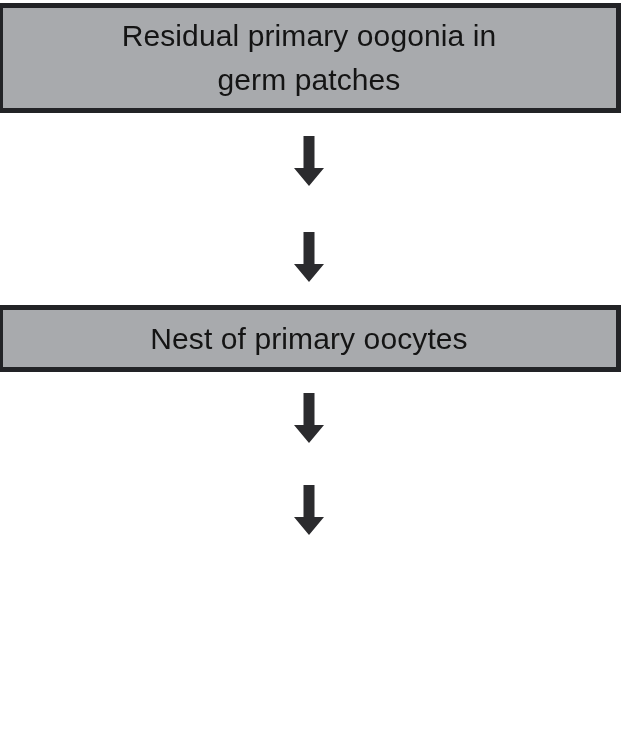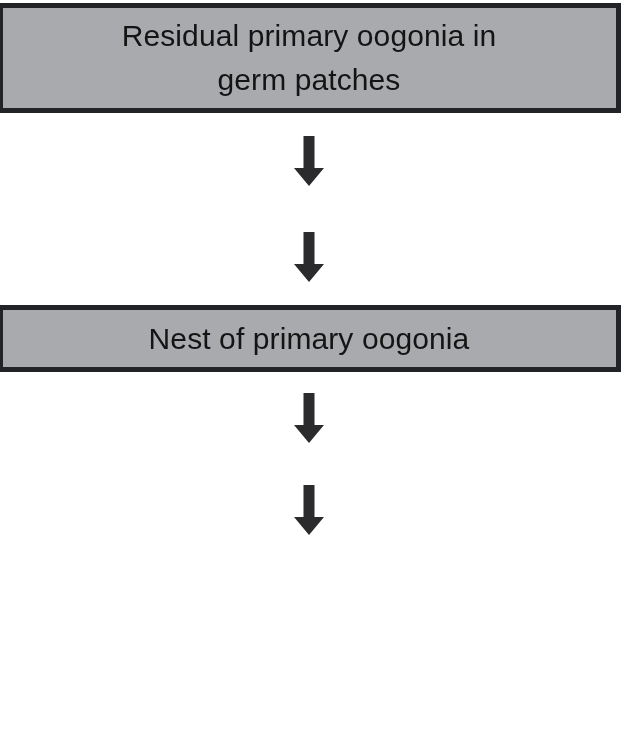--- a/index.html
+++ b/index.html
@@ -89,21 +89,21 @@
 
 
   <div class="arrow-row arrow-gap-2">
     <svg class="arrow-icon" width="32" height="50" viewBox="0 0 32 50">
       <polygon points="10.5,0 21.5,0 21.5,32 31,32 16,50 1,32 10.5,32" fill="#2b2b2e"></polygon>
     </svg>
   </div>
 
   <div class="step-row">
     <div class="flow-box box-h-std">
-      <span class="flow-box-label">Nest of primary oogonia</span>
+      <span class="flow-box-label">Nest of primary oocytes</span>
     </div>
   </div>
 
   <div class="arrow-row arrow-gap-3">
     <svg class="arrow-icon" width="32" height="50" viewBox="0 0 32 50">
       <polygon points="10.5,0 21.5,0 21.5,32 31,32 16,50 1,32 10.5,32" fill="#2b2b2e"></polygon>
     </svg>
   </div>
 
 

